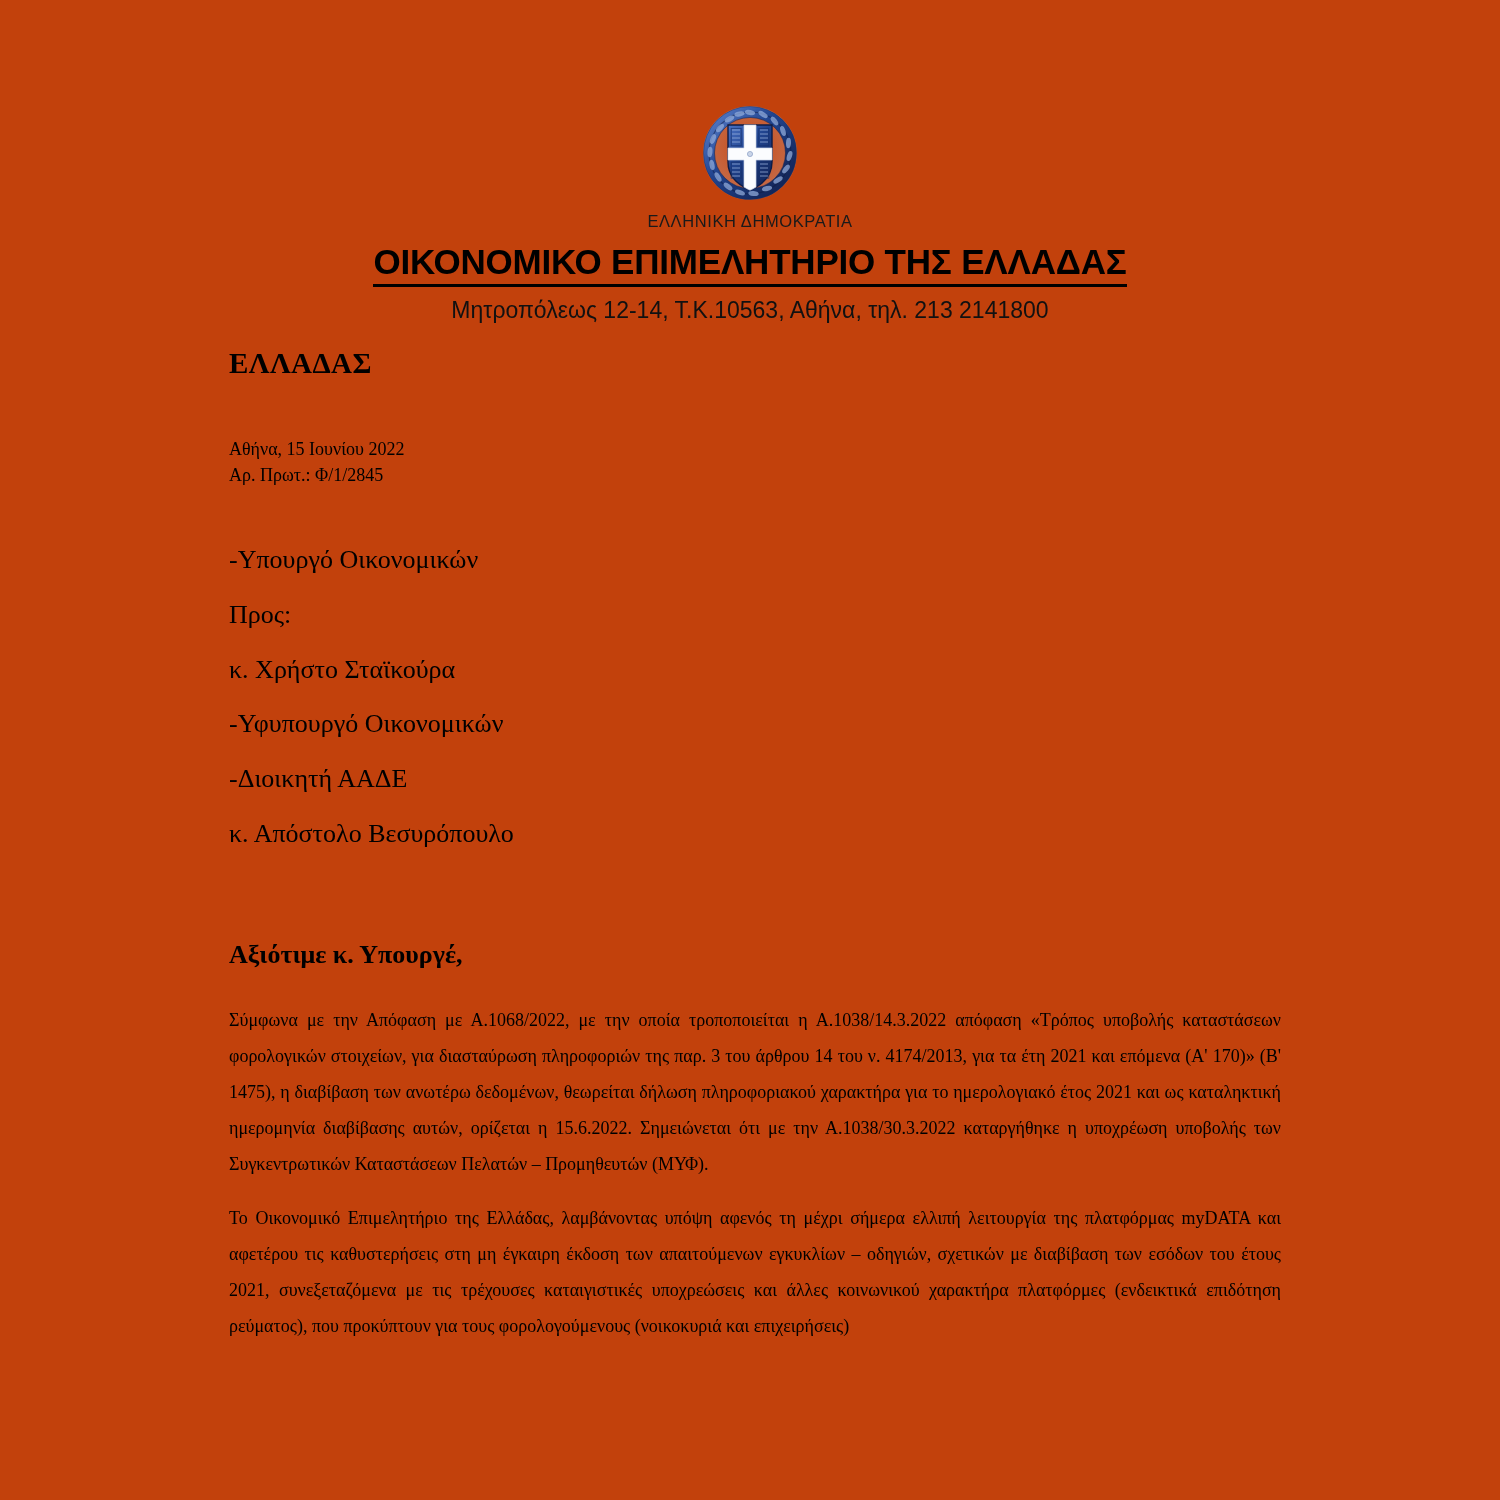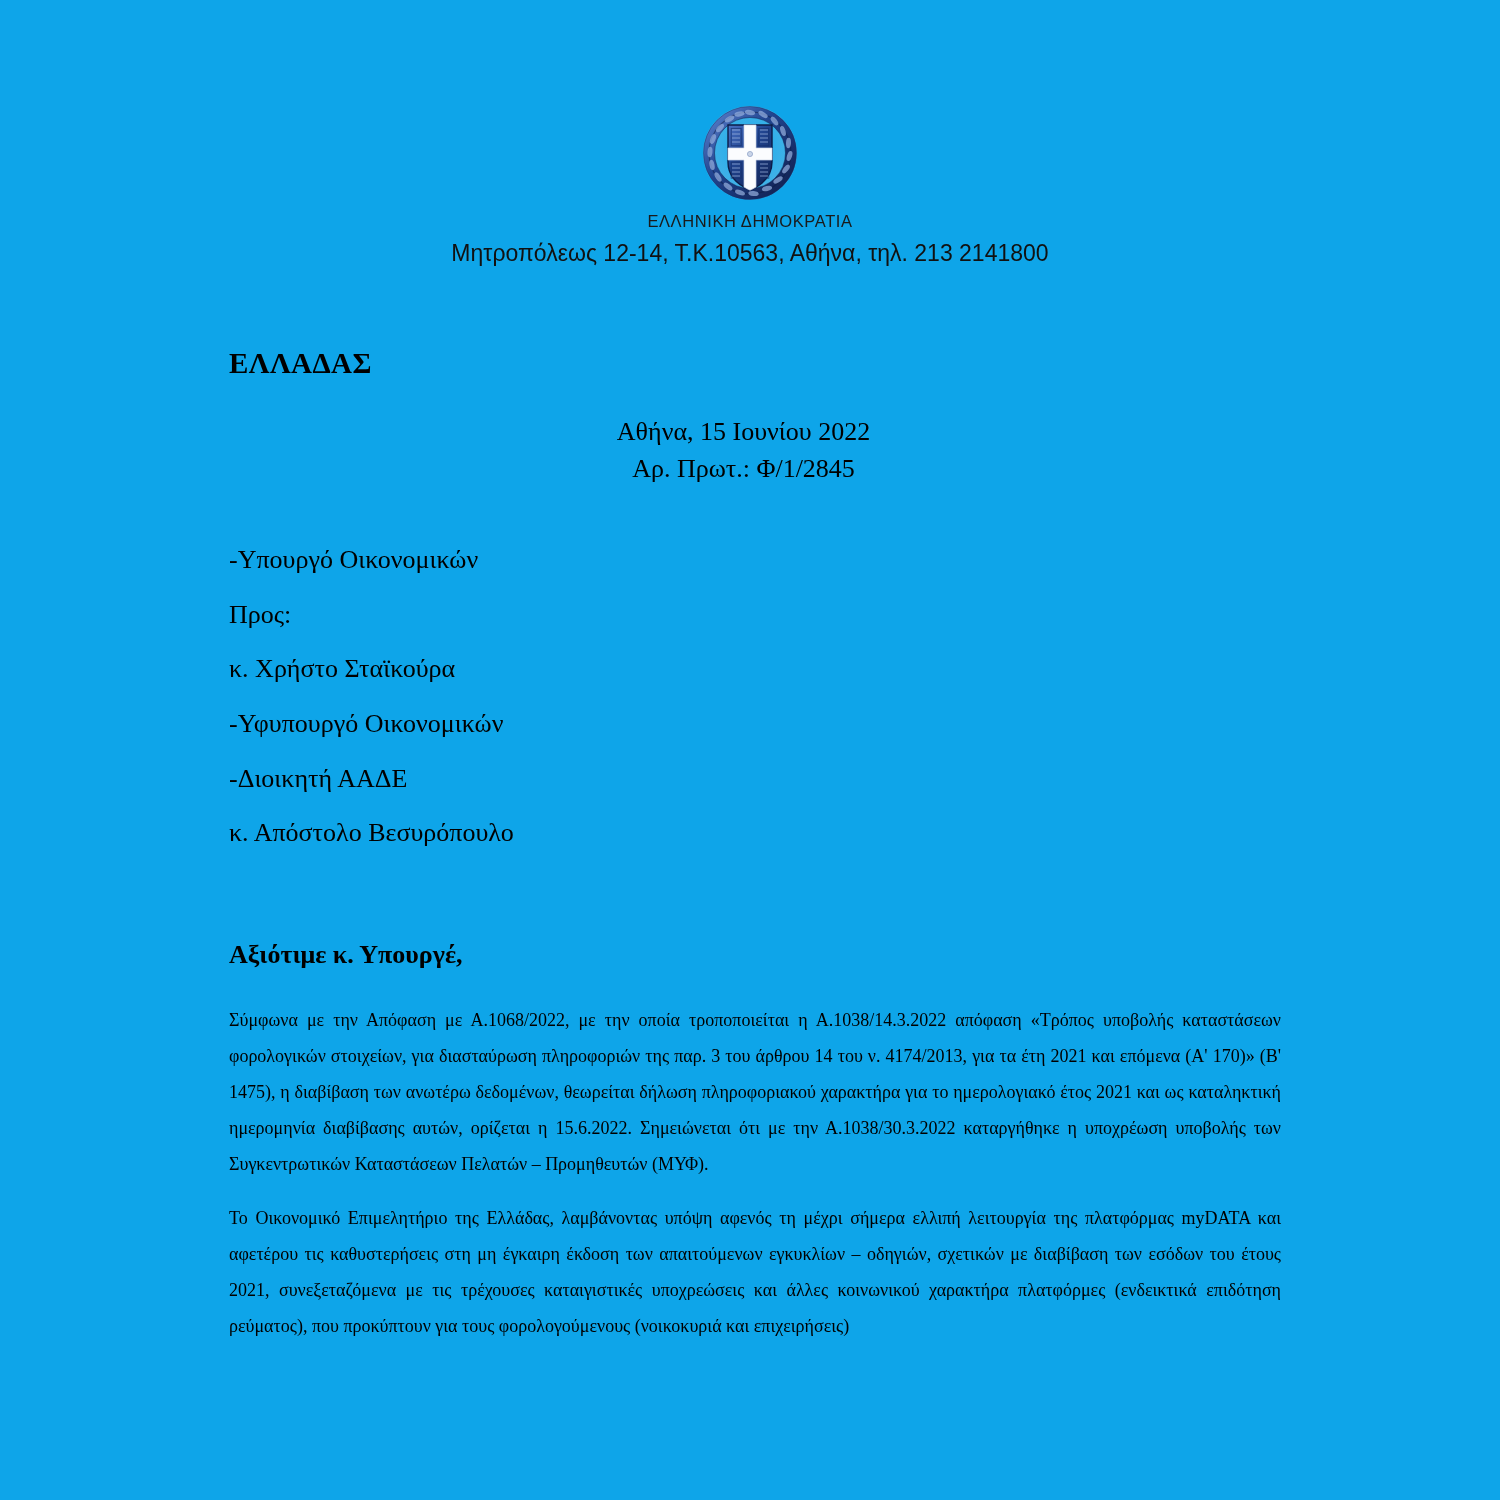--- a/index.html
+++ b/index.html
@@ -6,21 +6,21 @@
   html, body {
     margin: 0;
     padding: 0;
     background: #ffffff;
   }
 
   .page {
     position: relative;
     width: 1500px;
     height: 1500px;
-    background: #0ea5e9;
+    background: #c2410c;
     overflow: hidden;
     color: #000000;
     font-family: "Liberation Serif", "DejaVu Serif", serif;
     box-sizing: border-box;
   }
 
   
   .letterhead {
     width: 100%;
     text-align: center;
@@ -84,24 +84,24 @@
 
   .role-line {
     font-family: "Liberation Serif", "DejaVu Serif", serif;
     font-size: 29px;
     font-weight: 700;
     letter-spacing: 0.4px;
     line-height: 1.25;
   }
 
   .dateblock {
-    margin-top: 33px;
-    text-align: center;
+    margin-top: 56px;
+    text-align: left;
     padding-right: 23px;
-    font-size: 26px;
+    font-size: 18px;
     line-height: 1.42;
   }
 
   .dateblock div {
     white-space: nowrap;
   }
 
   .recipients {
     margin-top: 57px;
     font-size: 26px;
@@ -210,20 +210,23 @@
           <rect x="37.2" y="58.2" width="10" height="16"></rect>
           <rect x="64.8" y="58.2" width="10" height="16"></rect>
         </g>
 
         <circle cx="56" cy="50" r="2.6" fill="#c9d4e8" stroke="#7e93bd" stroke-width="0.6"></circle>
       </svg>
     </div>
 
     <div class="republic-caption">ΕΛΛΗΝΙΚΗ ΔΗΜΟΚΡΑΤΙΑ</div>
 
+    <div>
+      <div class="org-title">ΟΙΚΟΝΟΜΙΚΟ ΕΠΙΜΕΛΗΤΗΡΙΟ ΤΗΣ ΕΛΛΑΔΑΣ</div>
+    </div>
 
     <div class="org-address">Μητροπόλεως 12-14, Τ.Κ.10563, Αθήνα, τηλ. 213 2141800</div>
   </header>
 
   <main class="content">
 
     <div class="role-line">ΕΛΛΑΔΑΣ</div>
 
     <div class="dateblock">
       <div>Αθήνα, 15 Ιουνίου 2022</div>

